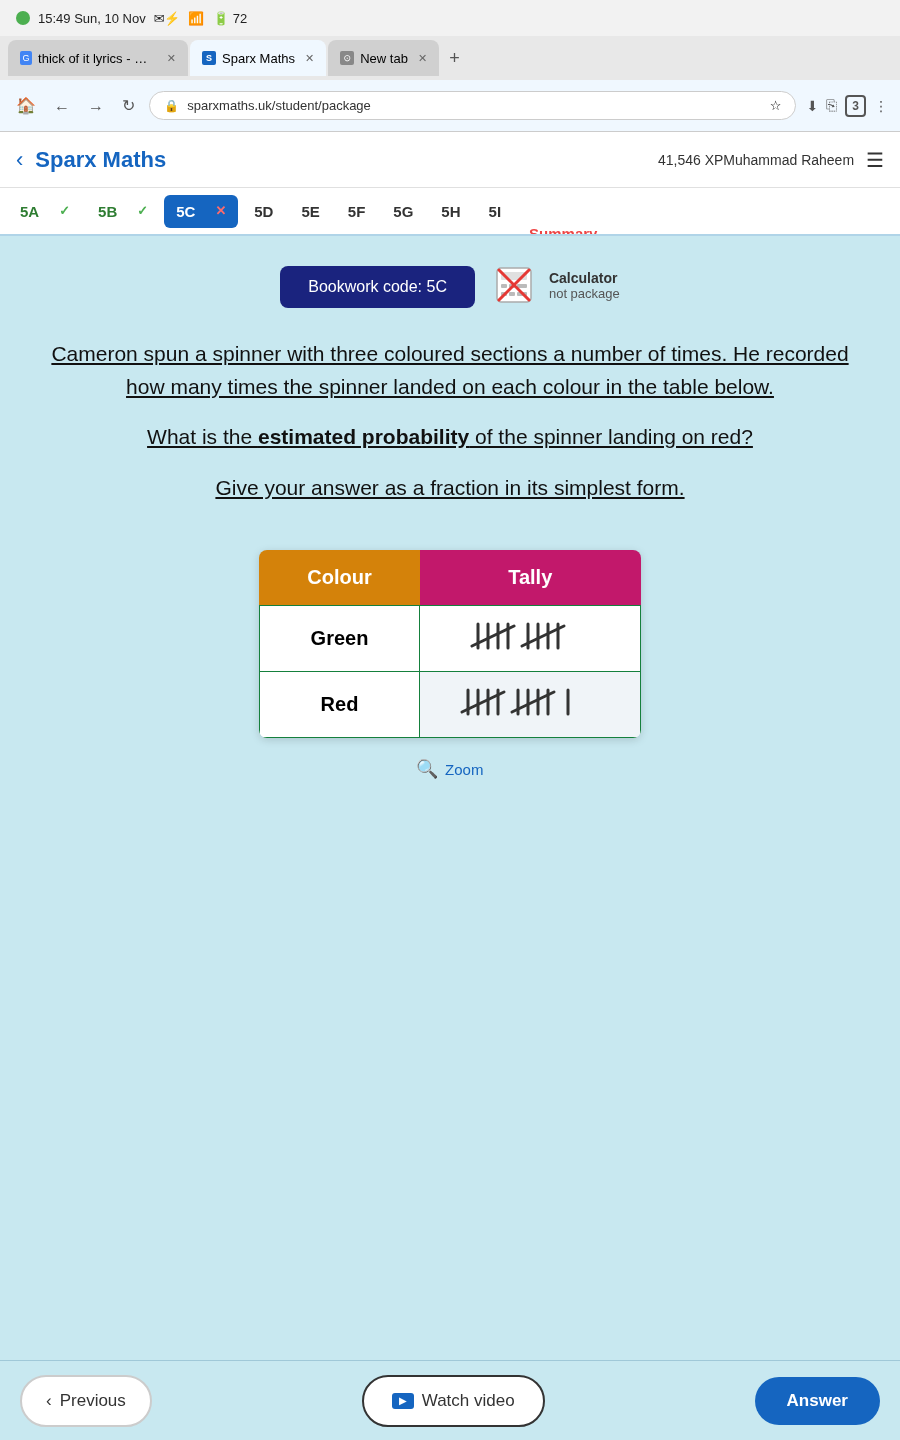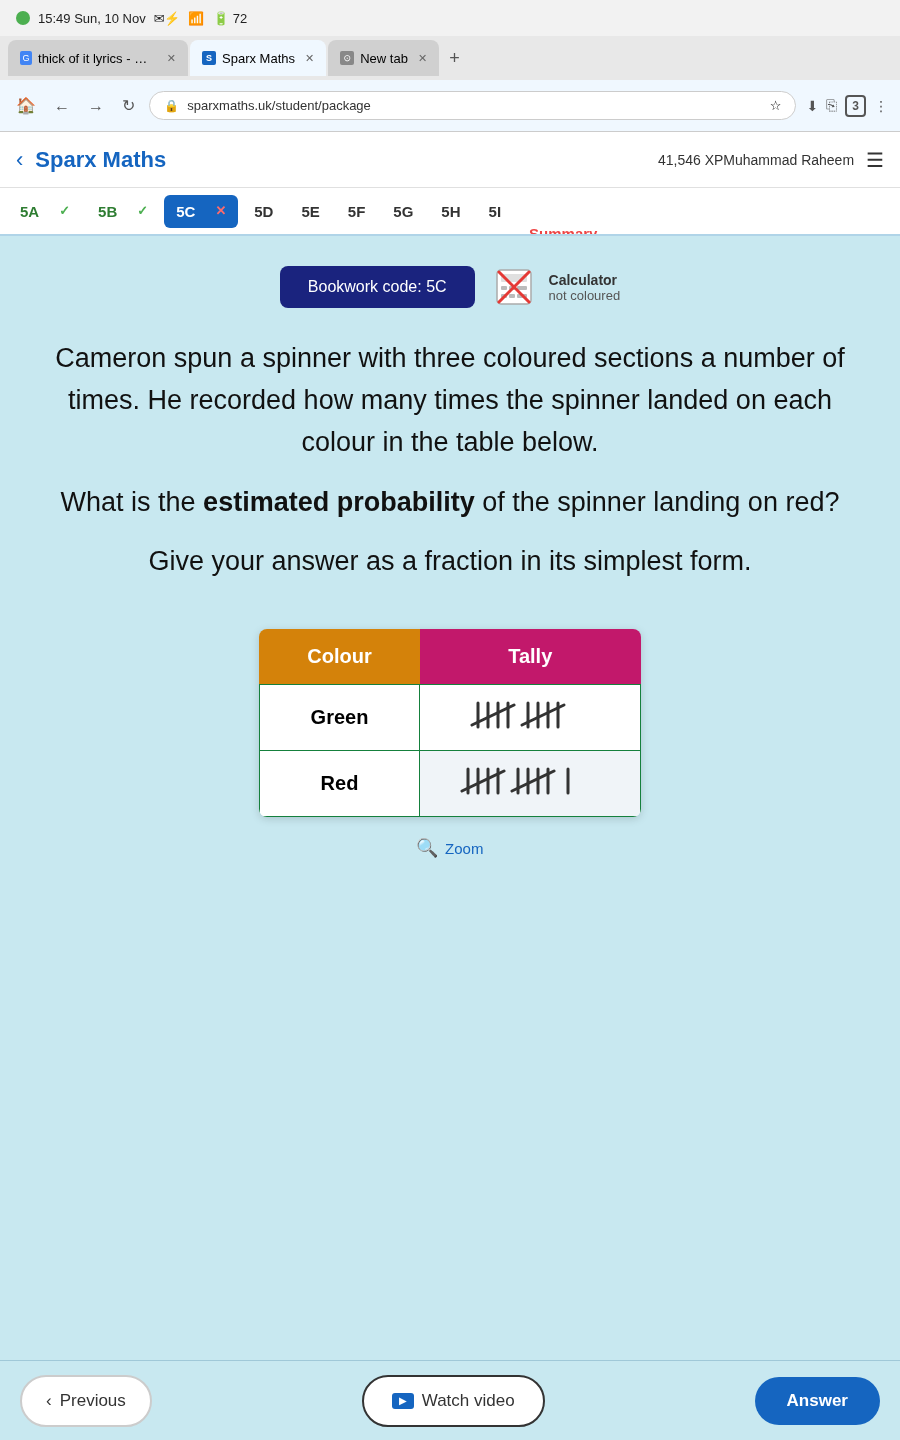--- a/index.html
+++ b/index.html
@@ -146,21 +146,21 @@
       min-height: calc(1440px - 36px - 44px - 52px - 56px - 48px - 80px);
       padding: 20px 30px;
       display: flex;
       flex-direction: column;
       align-items: center;
     }
 
     
     .bookwork-bar {
       display: flex;
-      align-items: center;
+      align-items: flex-start;
       gap: 20px;
       margin-bottom: 30px;
       margin-top: 10px;
     }
     .bookwork-code {
       background: #1a237e;
       color: white;
       padding: 12px 28px;
       border-radius: 8px;
       font-size: 16px;
@@ -174,24 +174,25 @@
       color: #333;
     }
 
     
     .question-area {
       text-align: center;
       max-width: 820px;
       margin-bottom: 28px;
     }
     .question-text {
-      font-size: 27px;
+      font-size: 21px;
       line-height: 1.55;
       color: #111;
       margin-bottom: 18px;
+      text-decoration: underline;
     }
     .question-text .bold { font-weight: bold; }
 
     
     .tally-table {
       border-collapse: collapse;
       margin: 0 auto 20px;
       border-radius: 8px;
       overflow: hidden;
       box-shadow: 0 2px 8px rgba(0,0,0,0.15);
@@ -401,21 +402,21 @@
         <rect x="22" y="18" width="10" height="4" rx="1" fill="#bbb"></rect>
         <rect x="6" y="26" width="6" height="4" rx="1" fill="#bbb"></rect>
         <rect x="14" y="26" width="6" height="4" rx="1" fill="#bbb"></rect>
         <rect x="22" y="26" width="10" height="4" rx="1" fill="#bbb"></rect>
 
         <line x1="4" y1="4" x2="34" y2="34" stroke="#e53935" stroke-width="3" stroke-linecap="round"></line>
         <line x1="34" y1="4" x2="4" y2="34" stroke="#e53935" stroke-width="3" stroke-linecap="round"></line>
       </svg>
       <div>
         <div style="font-weight:bold;font-size:14px;">Calculator</div>
-        <div style="font-size:13px;color:#555;">not coloured</div>
+        <div style="font-size:13px;color:#555;">not package</div>
       </div>
     </div>
   </div>
 
   <div class="question-area">
     <p class="question-text">Cameron spun a spinner with three coloured sections a number of times. He recorded how many times the spinner landed on each colour in the table below.</p>
     <p class="question-text">
       <span>What is the </span><span class="bold">estimated probability</span><span> of the spinner landing on red?</span>
     </p>
     <p class="question-text">Give your answer as a fraction in its simplest form.</p>

